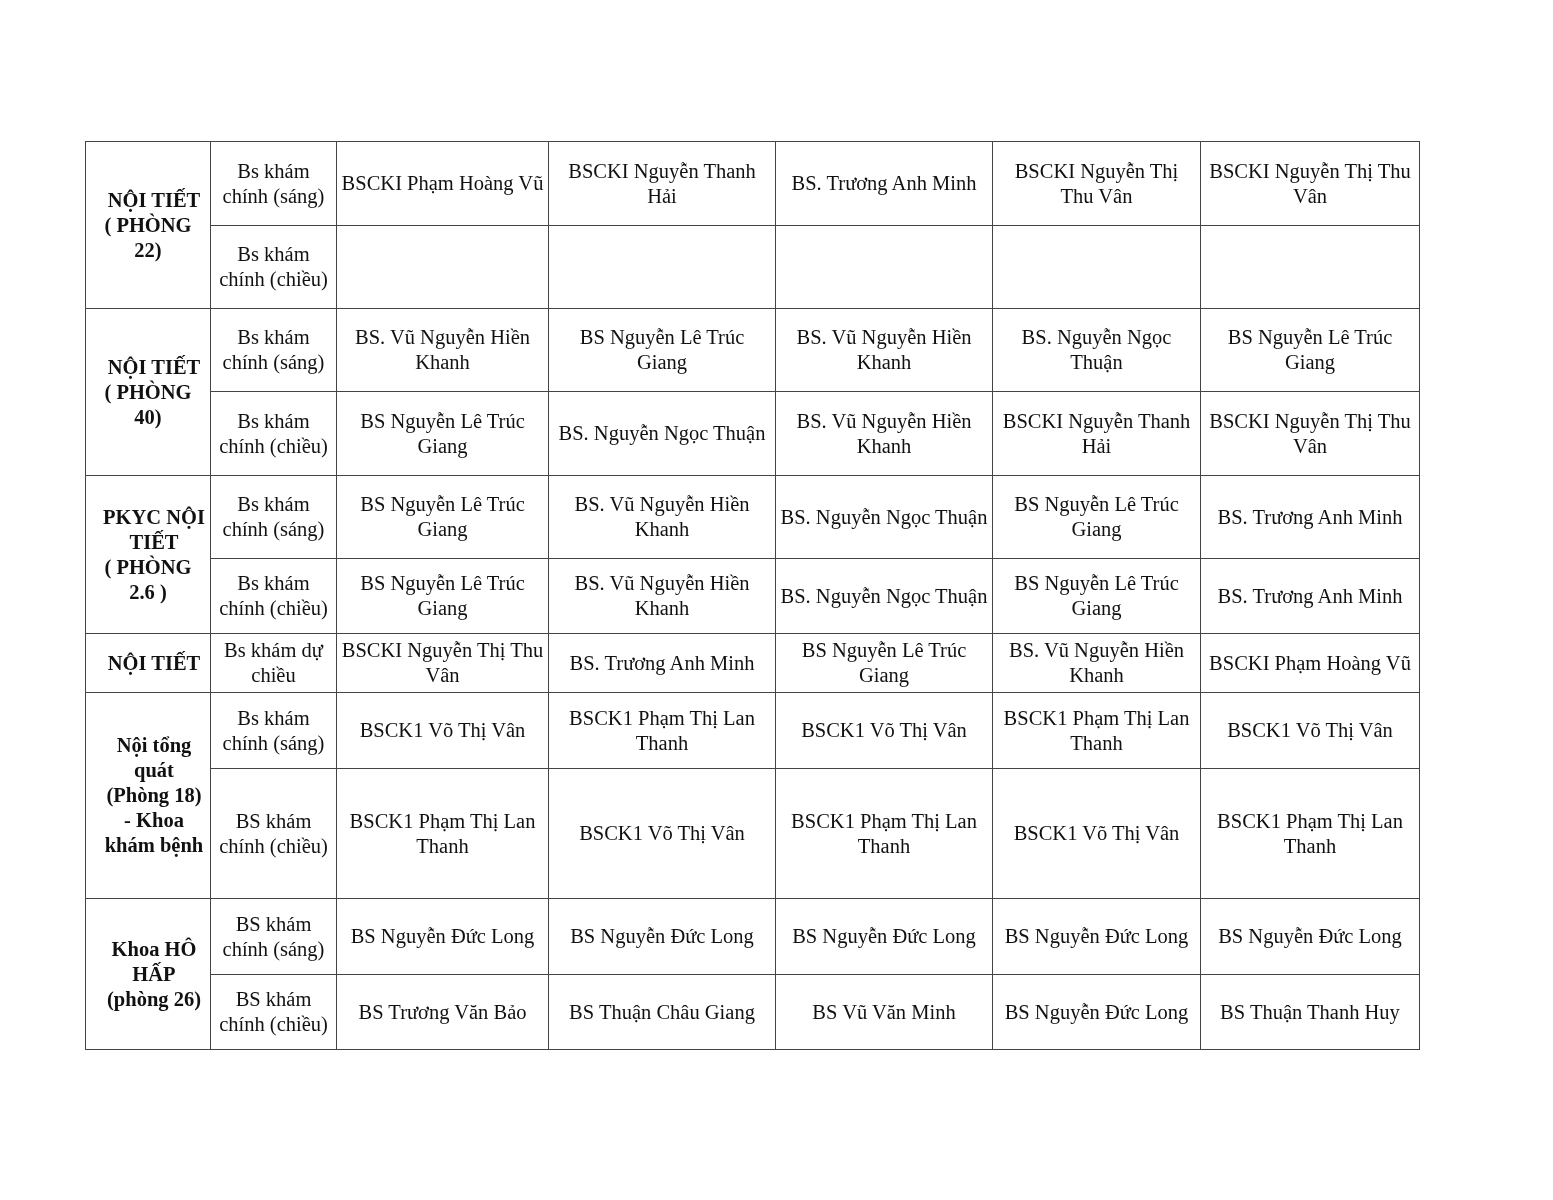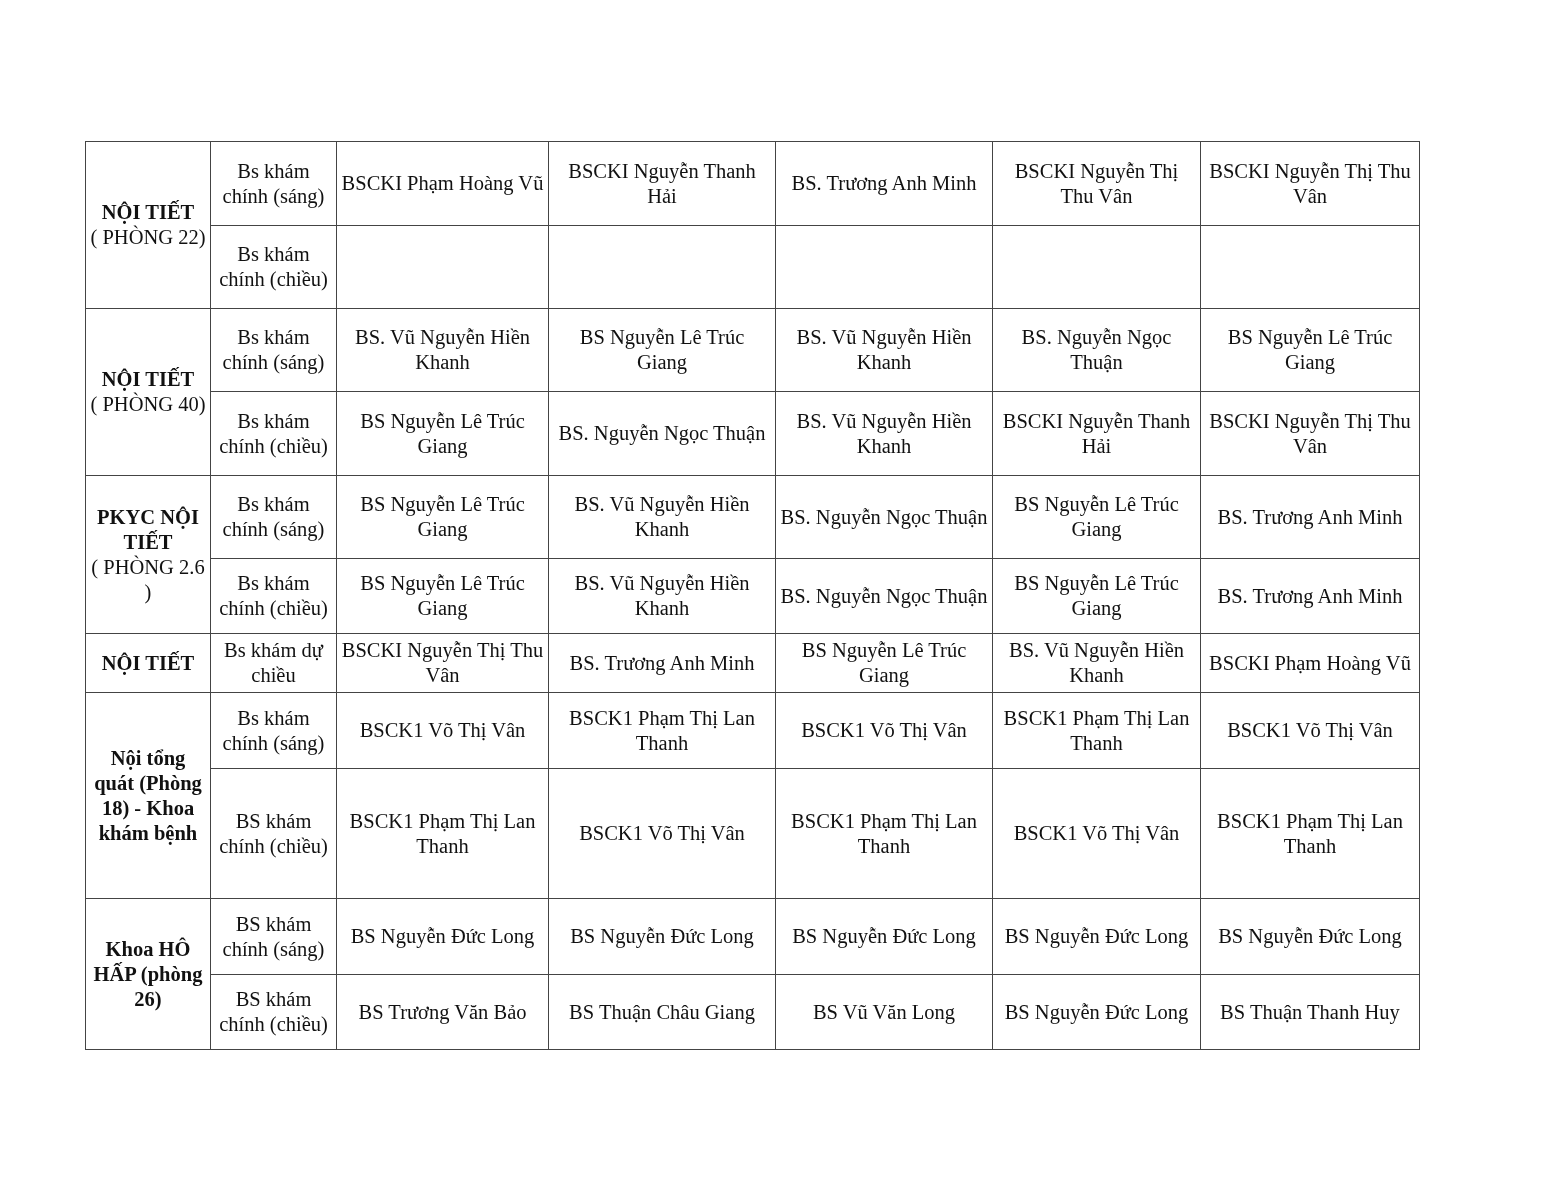--- a/index.html
+++ b/index.html
@@ -10,22 +10,22 @@
     border-collapse: collapse; table-layout: fixed;
     width: 1334px;
   }
   table.schedule td {
     border: 1.5px solid #444;
     text-align: center; vertical-align: middle;
     font-size: 20.5px; line-height: 25px;
     padding: 0 4px; overflow: hidden;
   }
   td.dept { font-size: 24px; line-height: 29px; padding: 0 2px; }
-  td.dept .b { font-weight: bold; display: block; }
-  td.dept .n { font-weight: normal; display: block; }
+  td.dept .b { font-weight: bold; display: block; margin-left: 12px; }
+  td.dept .n { font-weight: bold; display: block; }
   td.shift { line-height: 25px; }
 </style>
 </head>
 <body>
 
 <table class="schedule">
   <colgroup>
     <col style="width:125px">
       <col style="width:126px">
       <col style="width:212px">
@@ -139,18 +139,18 @@
       <td>BS Nguyễn Đức Long</td>
       <td>BS Nguyễn Đức Long</td>
       <td>BS Nguyễn Đức Long</td>
       <td>BS Nguyễn Đức Long</td>
       <td>BS Nguyễn Đức Long</td>
     </tr>
     <tr style="height:75px">
       <td class="shift">BS khám chính (chiều)</td>
       <td>BS Trương Văn Bảo</td>
       <td>BS Thuận Châu Giang</td>
-      <td>BS Vũ Văn Long</td>
+      <td>BS Vũ Văn Minh</td>
       <td>BS Nguyễn Đức Long</td>
       <td>BS Thuận Thanh Huy</td>
     </tr>
   </tbody>
 </table>
 
 </body></html>

